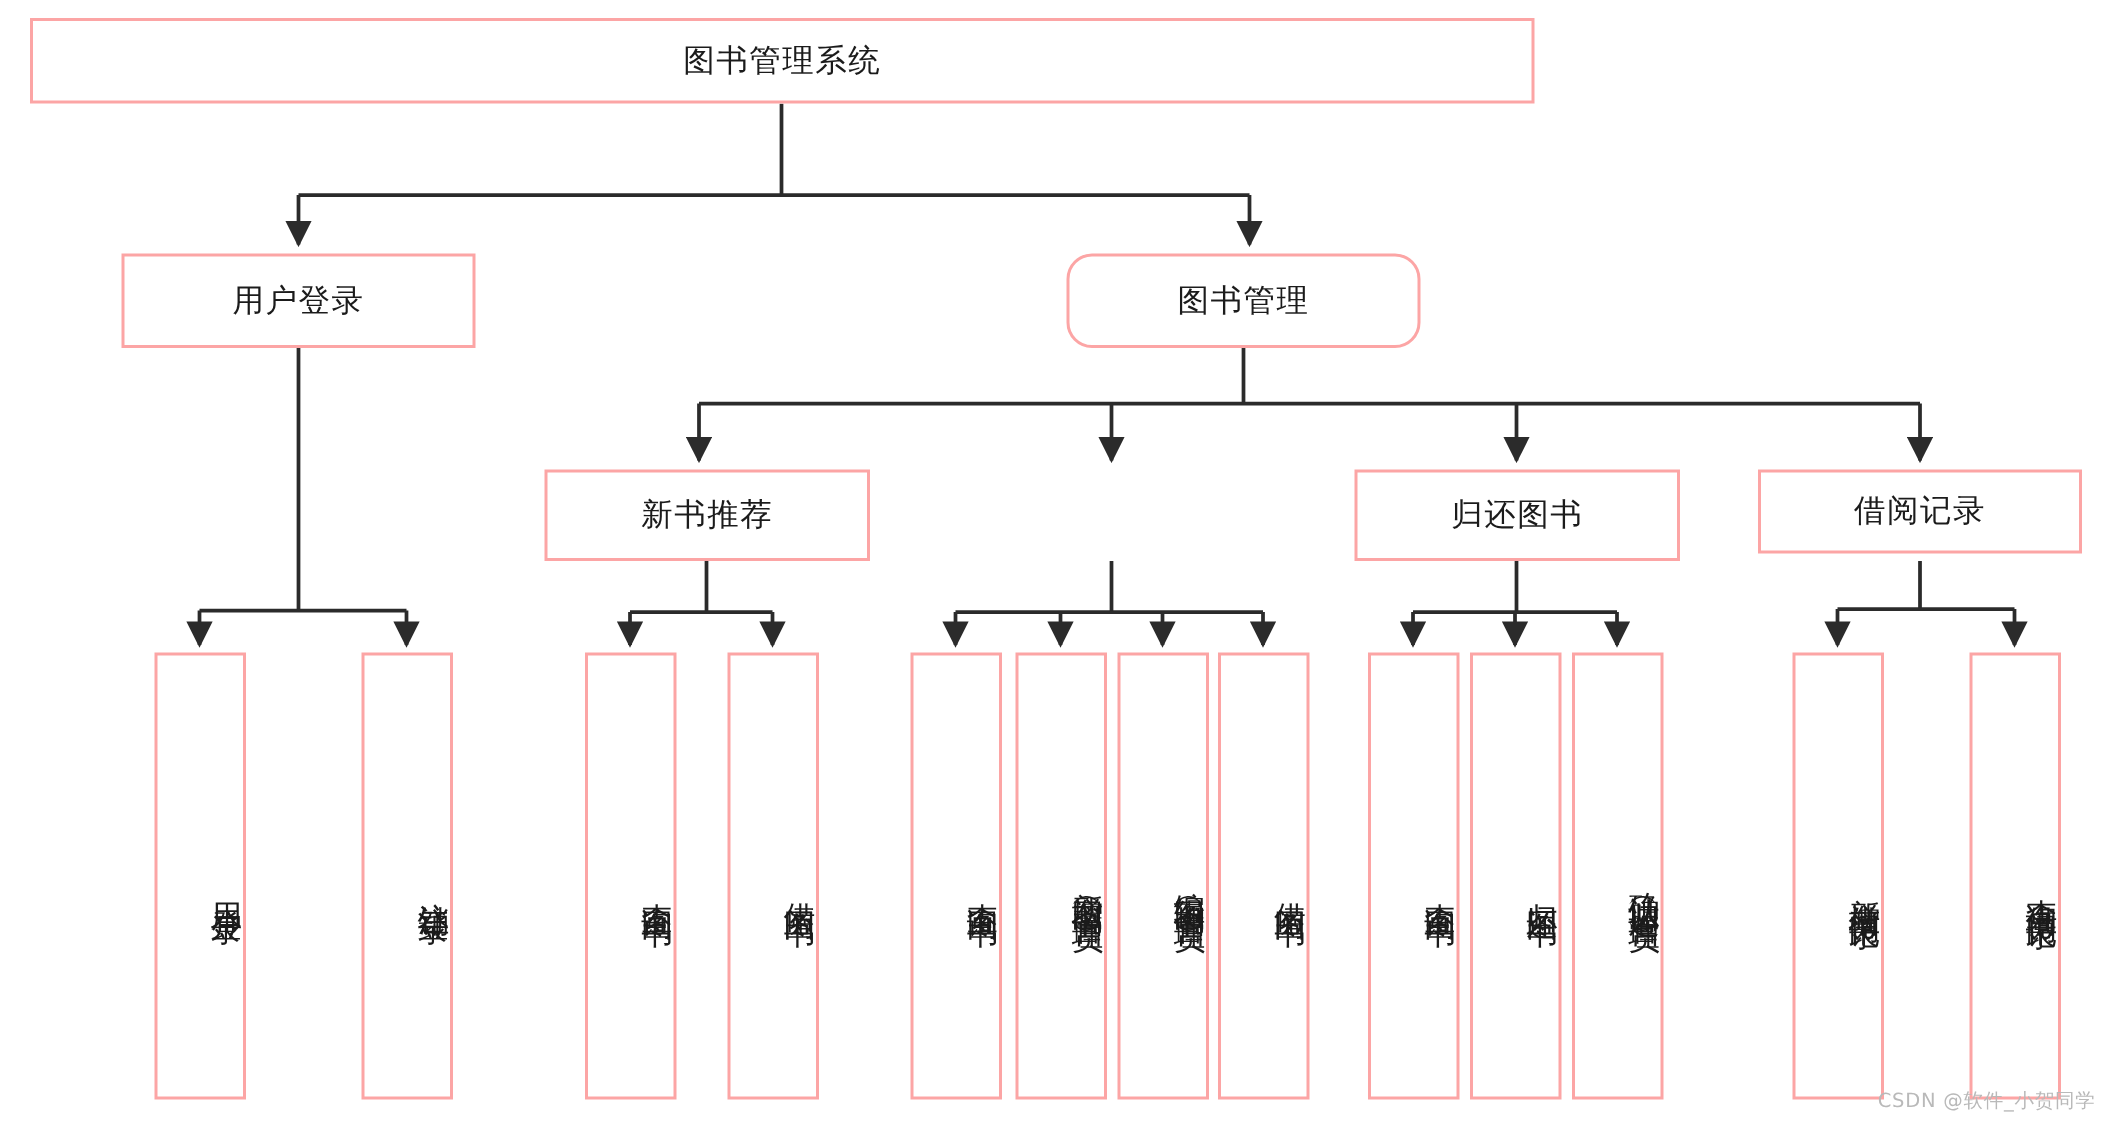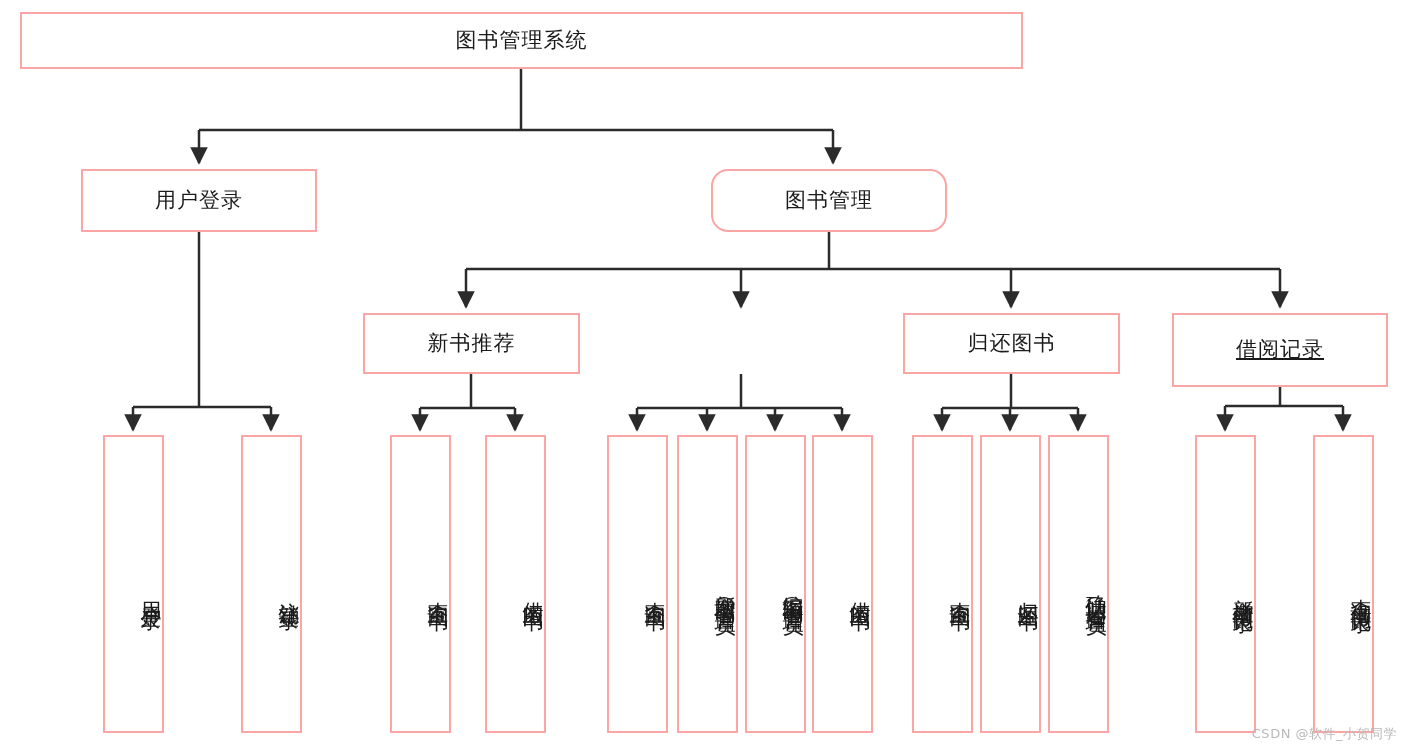--- a/index.html
+++ b/index.html
@@ -104,21 +104,21 @@
   <div class="node h" style="left:711px;top:169px;width:236px;height:63px;border-radius:17px;">
     <span class="lbl">图书管理</span>
   </div>
 
   <div class="node h" style="left:363px;top:313px;width:217px;height:61px;">
     <span class="lbl">新书推荐</span>
   </div>
   <div class="node h" style="left:903px;top:313px;width:217px;height:61px;">
     <span class="lbl">归还图书</span>
   </div>
-  <div class="node h" style="left:1172px;top:313px;width:216px;height:74px;text-decoration:underline;">
+  <div class="node h" style="left:1172px;top:313px;width:216px;height:56px;">
     <span class="lbl">借阅记录</span>
   </div>
 
   <div class="node v" style="left:103px;top:435px;width:61px;height:298px;">
     <span class="lbl">用户登录</span>
   </div>
   <div class="node v" style="left:241px;top:435px;width:61px;height:298px;">
     <span class="lbl">注销登录</span>
   </div>
 

